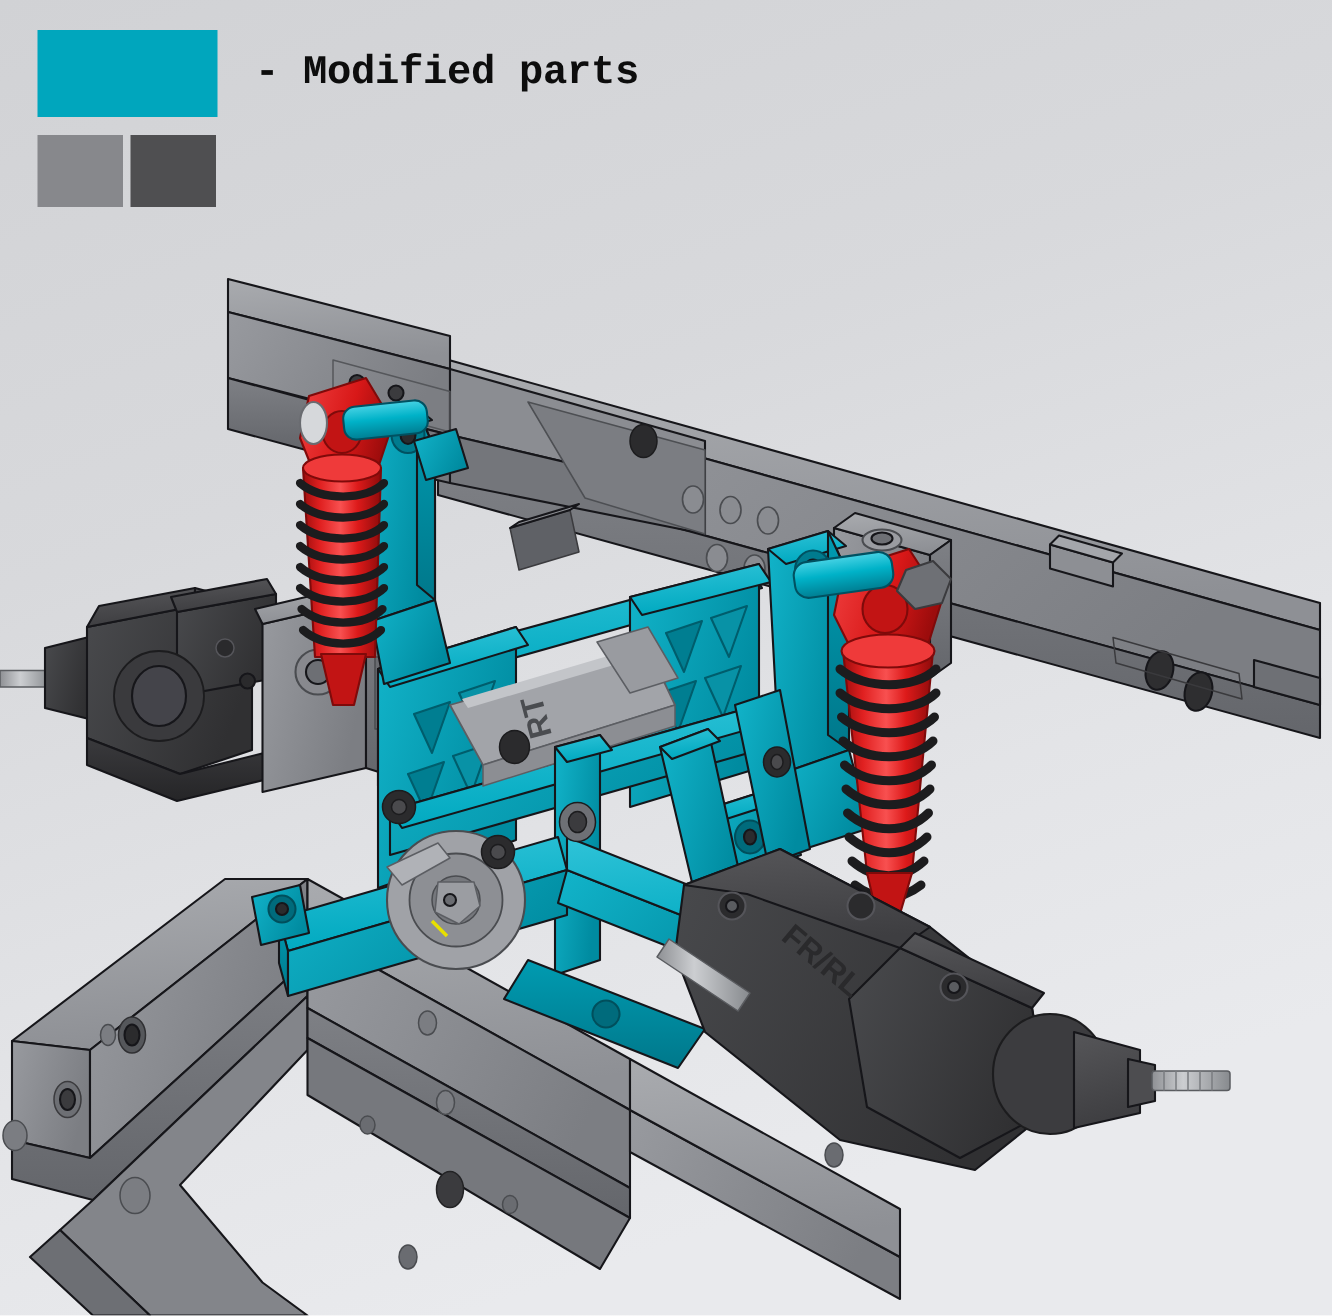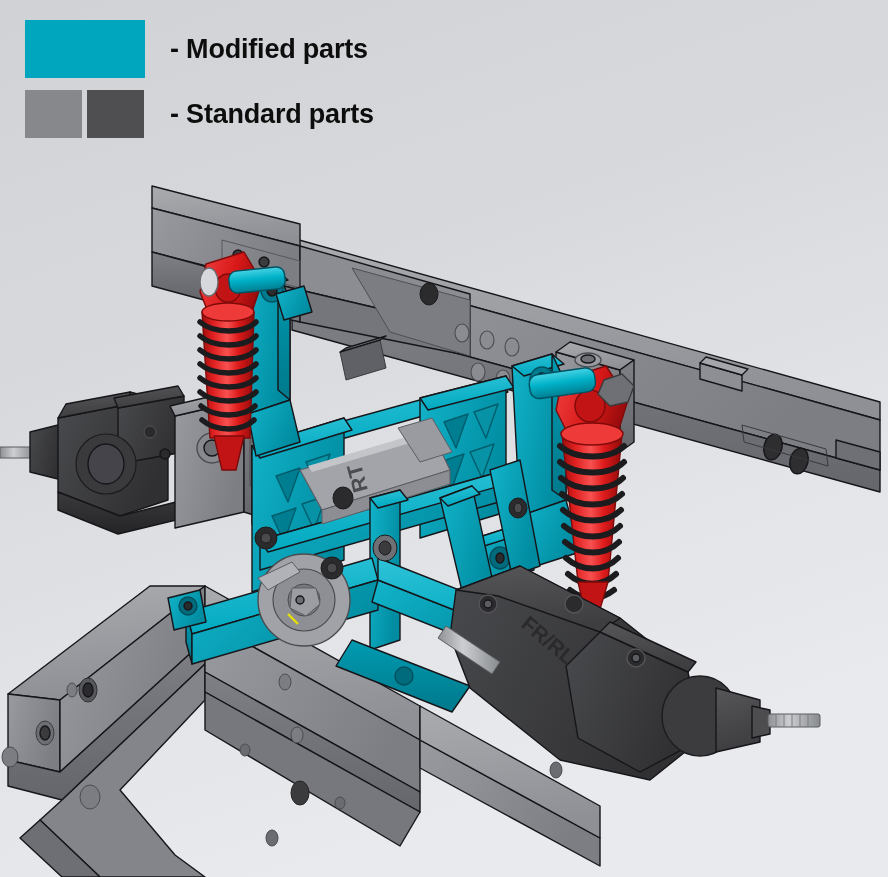--- a/index.html
+++ b/index.html
@@ -49,21 +49,21 @@
   .swatch-wide {
     width: 120px;
     height: 58px;
   }
   .swatch-half {
     width: 57px;
     height: 48px;
   }
   .legend-label {
     margin-left: 25px;
-    font-family: Liberation Sans, sans-serif;
+    font-family: Liberation Mono, monospace;
     font-weight: bold;
     font-size: 27px;
     color: #0d0d0d;
     white-space: nowrap;
     letter-spacing: -0.2px;
   }
   .legend-dash {
     font-weight: bold;
   }
 </style>
@@ -482,21 +482,17 @@
         <span class="legend-dash">-</span>
         <span>Modified parts</span>
       </span>
     </div>
 
     <div class="legend-row row-standard">
       <div class="swatch-group">
         <span class="swatch swatch-half" style="background:#87888c;"></span>
         <span class="swatch swatch-half" style="background:#4f4f51;"></span>
       </div>
-      <span class="legend-label">
-        <span class="legend-dash">-</span>
-        <span>Standard parts</span>
-      </span>
     </div>
 
   </div>
 
 </div>
 
 </body></html>

